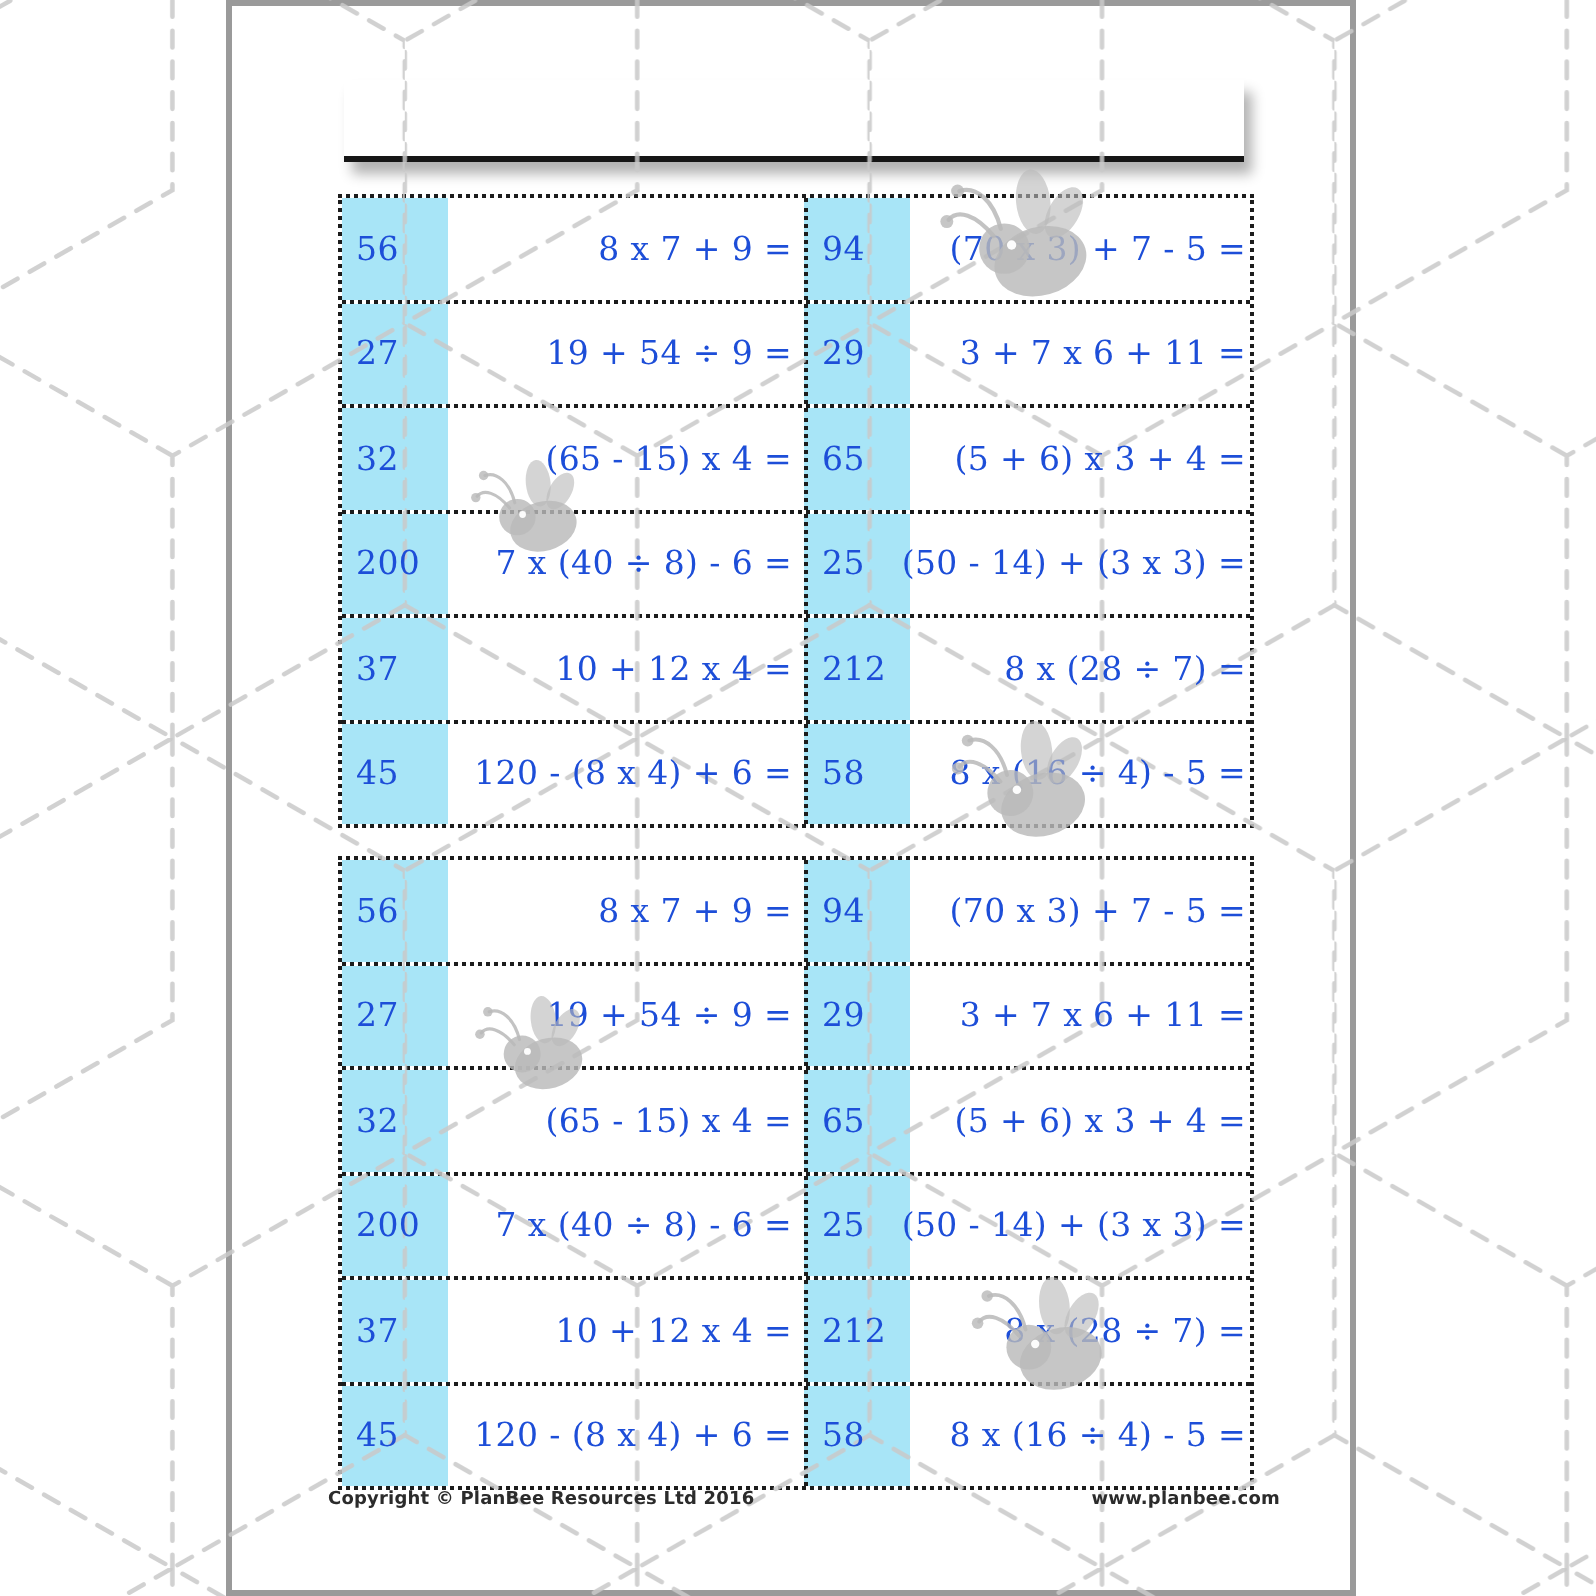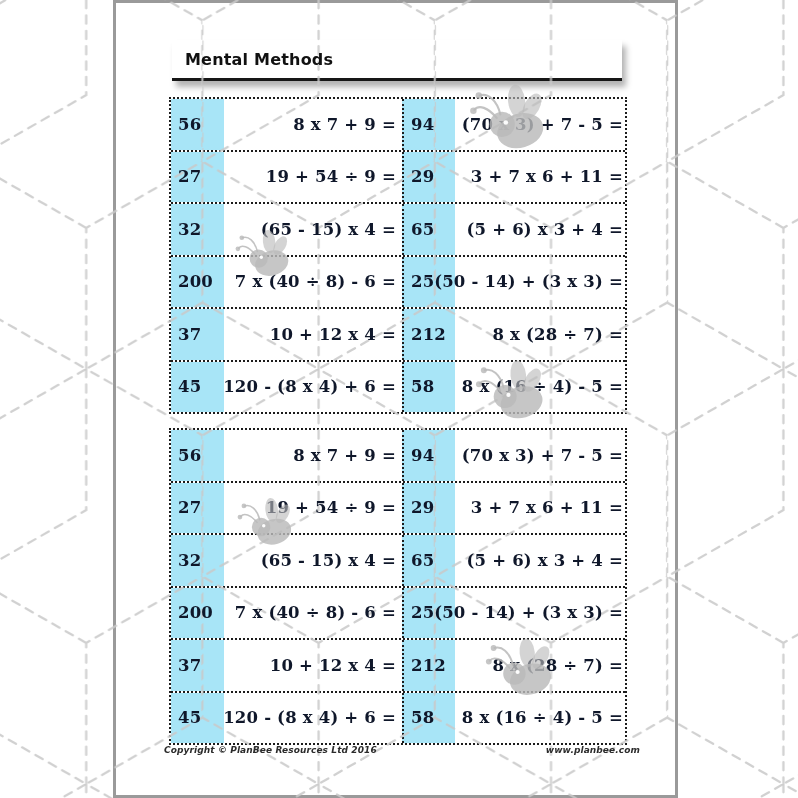--- a/index.html
+++ b/index.html
@@ -38,46 +38,45 @@
   #table-0{top:97px;}
   #table-1{top:428px;}
   .drow{display:grid;grid-template-columns:53px 178px 53px 174px;height:50.5px;}
   .drow + .drow{border-top:2px dotted var(--table-border);}
   .cell{display:flex;align-items:center;box-sizing:border-box;min-width:0;}
   .ans{background:var(--answer-cell);padding-left:7px;}
   .ans2{border-left:2px dotted var(--table-border);}
   .expr{justify-content:flex-end;padding-right:6px;}
   .t{position:relative;z-index:4;}
   .num-font{
-    font-family:"DejaVu Serif",serif;font-weight:700;font-size:16.5px;
-    color:#0f172a;letter-spacing:0.2px;white-space:nowrap;
+    font-family:"DejaVu Serif",serif;font-weight:400;font-size:16.5px;
+    color:#1d4ed8;letter-spacing:0.2px;white-space:nowrap;
   }
   .page-footer{
     position:absolute;left:164px;top:745px;width:476px;
     display:flex;justify-content:space-between;align-items:flex-start;
   }
   .page-footer .t{
     font-family:"DejaVu Sans",sans-serif;font-weight:bold;font-size:9px;
-    color:#2b2b2b;letter-spacing:0.1px;font-style:italic;
+    color:#2b2b2b;letter-spacing:0.1px;
   }
   .hex-layer{position:absolute;left:0;top:0;pointer-events:none;}
   .hexline{stroke:var(--hex-line);stroke-opacity:0.85;}
   .bees-layer{position:absolute;left:0;top:0;z-index:6;pointer-events:none;}
   .bee-solid{fill:var(--bee-gray);fill-opacity:0.82;}
   .bee-wing{fill:var(--bee-gray);fill-opacity:0.62;}
   .bee-ant{stroke:var(--bee-gray);stroke-opacity:0.85;fill:none;stroke-width:2.4;stroke-linecap:round;}
   .bee-eye{fill:#ffffff;fill-opacity:0.95;}
 </style>
 </head>
 <body>
 
 <div class="page-frame"></div>
 
 <div class="header-bar">
-  <span class="t">Mental Methods</span>
 </div>
 
 <div class="domino-table" id="table-0">
     <div class="drow">
     <div class="cell ans">
       <span class="t num-font">56</span>
     </div>
     <div class="cell expr">
       <span class="t num-font">8 x 7 + 9 =</span>
     </div>

